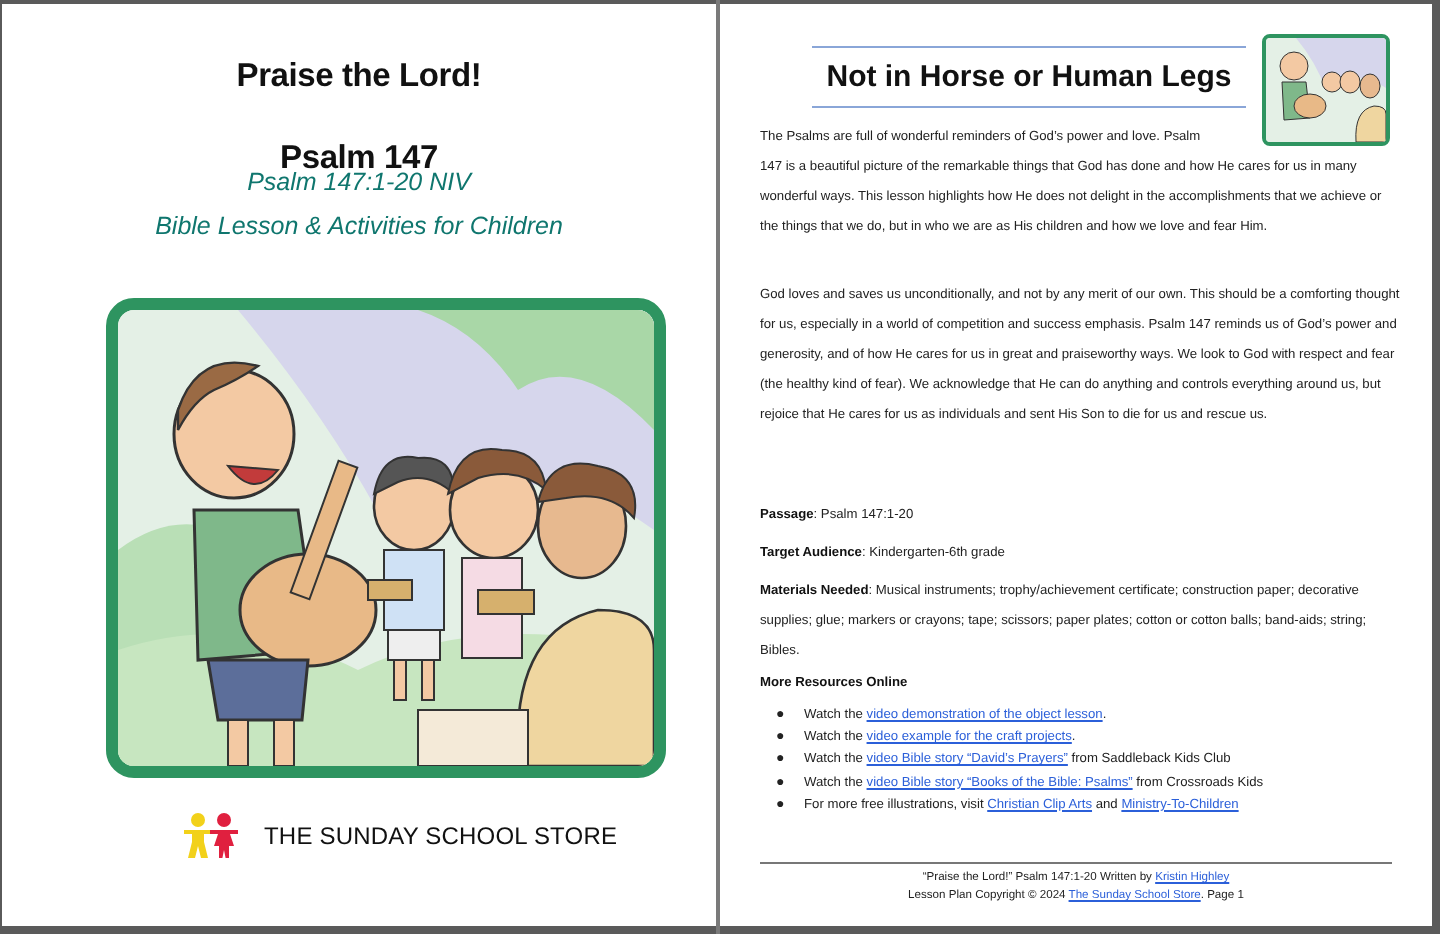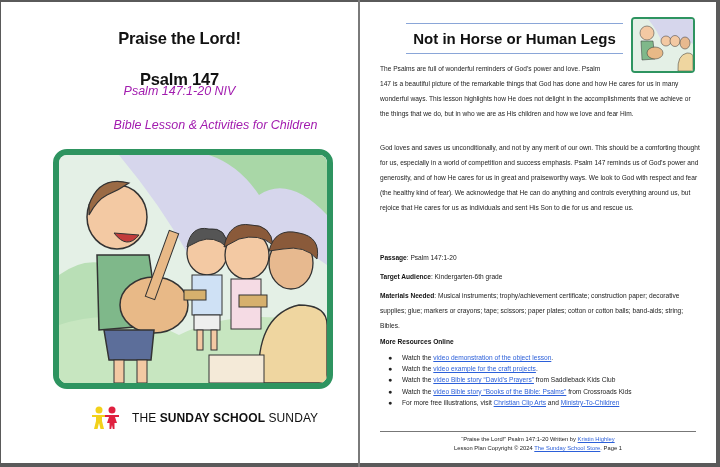--- a/index.html
+++ b/index.html
@@ -18,39 +18,39 @@
 
     
     .cover-title {
       position: absolute; left: 0; width: 357px; text-align: center;
       font-weight: bold; font-size: 16.5px; color: #111; letter-spacing: -0.2px;
     }
     #cover-title-1 { top: 27px; }
     #cover-title-2 { top: 68px; }
     .cover-sub {
       position: absolute; left: 0; width: 357px; text-align: center;
-      font-style: italic; font-size: 12.5px; color: #a21caf;
+      font-style: italic; font-size: 12.5px; color: #0f766e;
     }
     #cover-ref { top: 82px; }
-    #cover-desc { top: 116px; padding-left: 36px; }
+    #cover-desc { top: 104px; }
 
     .illus-frame {
       position: absolute; left: 52px; top: 147px; width: 268px; height: 228px;
       border: 6px solid #2e9460; border-radius: 14px; overflow: hidden;
       background: #dfeee0;
     }
     .illus-frame svg { display: block; width: 100%; height: 100%; }
 
     .logo {
       position: absolute; left: 89px; top: 403px; height: 26px;
       display: flex; align-items: center; gap: 6px;
     }
     .logo-figs { display: flex; width: 36px; height: 24px; }
     .logo-text { font-size: 12px; color: #111; letter-spacing: 0.1px; white-space: nowrap; }
-    .logo-text b { font-weight: 700; }
+    .logo-text b { font-weight: 400; }
 
     
     .hline { position: absolute; height: 1px; background: #8aa6d8; }
     #title-line-top { left: 46px; top: 21px; width: 217px; }
     #title-line-bot { left: 46px; top: 51px; width: 217px; }
     .lesson-title {
       position: absolute; left: 46px; width: 217px; top: 28px;
       text-align: center; font-weight: bold; font-size: 15px; color: #111;
     }
     .thumb {
@@ -142,21 +142,21 @@
 
   <div class="logo">
     <div class="logo-figs">
       <svg viewBox="0 0 36 24" width="36" height="24">
         <circle cx="9" cy="4" r="3.5" fill="#f2d11a"></circle>
         <path d="M2 9 L16 9 L16 11 L12 11 L12 15 L14 23 L10.5 23 L9 17 L7.5 23 L4 23 L6 15 L6 11 L2 11Z" fill="#f2d11a"></path>
         <circle cx="22" cy="4" r="3.5" fill="#e0203f"></circle>
         <path d="M15 9 L29 9 L29 11 L25 11 L27 17 L24.5 17 L24.5 23 L22.8 23 L22 19 L21.2 23 L19.5 23 L19.5 17 L17 17 L19 11 L15 11Z" fill="#e0203f"></path>
       </svg>
     </div>
-    <span class="logo-text"><span>THE </span><b>SUNDAY SCHOOL</b><span> SUNDAY</span></span>
+    <span class="logo-text"><span>THE </span><b>SUNDAY SCHOOL</b><span> STORE</span></span>
   </div>
 </div>
 
 <div class="divider"></div>
 
 <div class="page" id="page-right">
   <div class="hline" id="title-line-top"></div>
   <div class="lesson-title">Not in Horse or Human Legs</div>
   <div class="hline" id="title-line-bot"></div>
 

